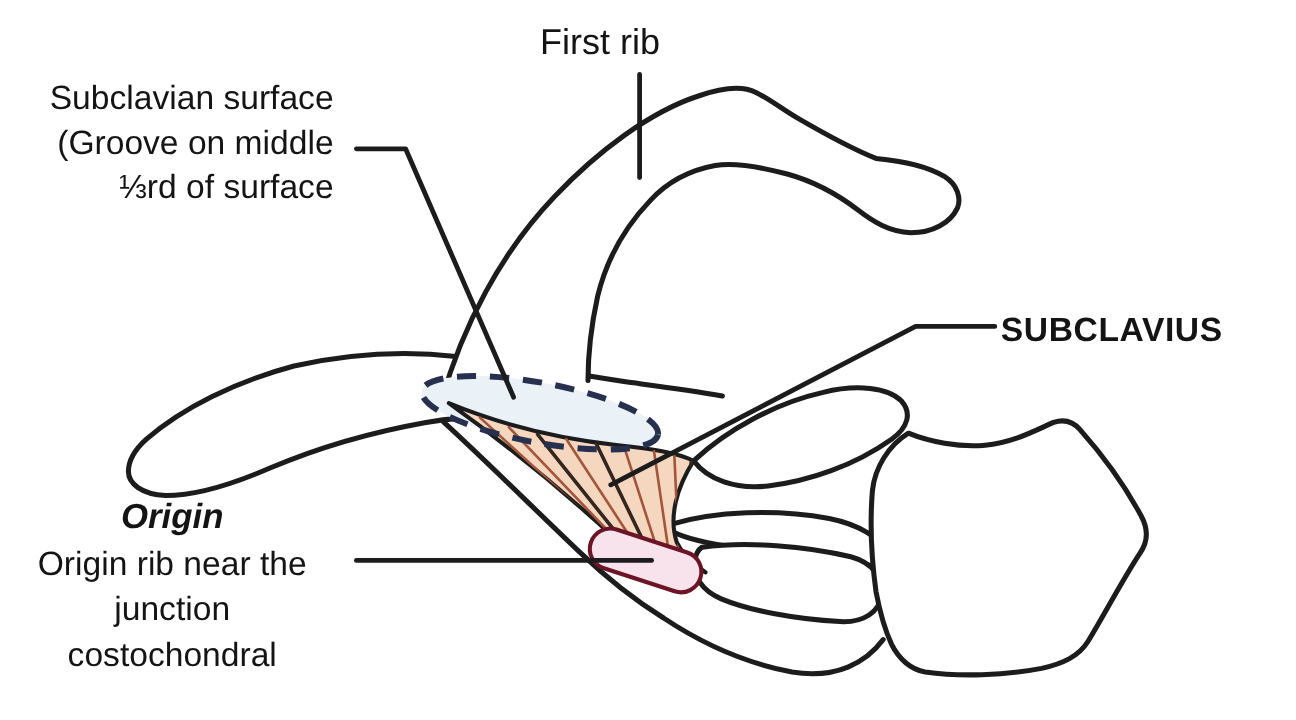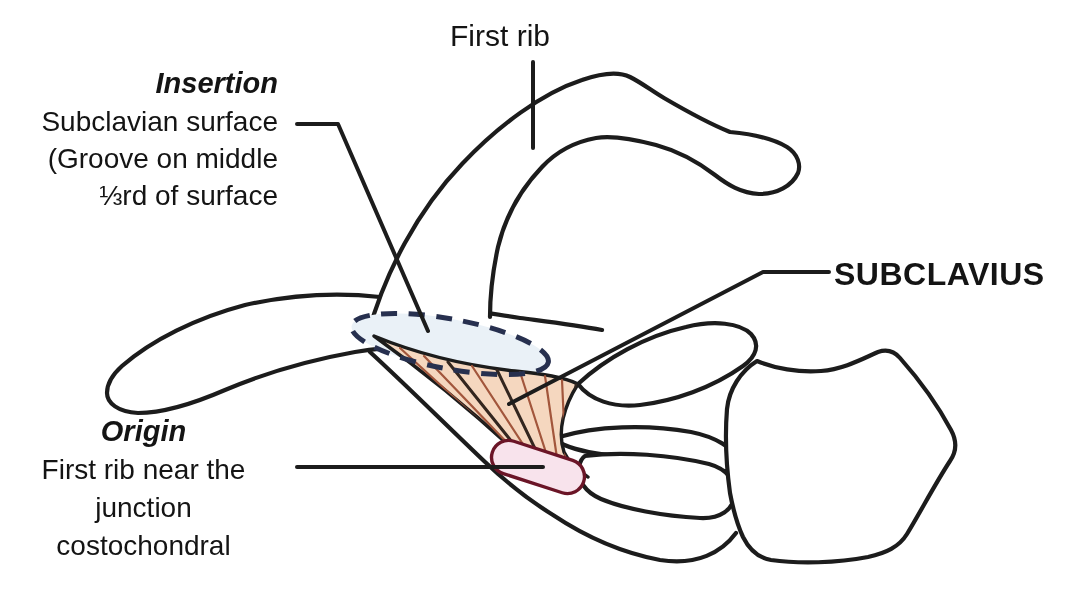--- a/index.html
+++ b/index.html
@@ -23,21 +23,21 @@
   .groove{fill:var(--groove-fill);}
   .groove-rim{fill:none;stroke:var(--groove-dash);stroke-width:5;stroke-dasharray:16 11.5;}
   .origin-pad{fill:var(--origin-fill);stroke:var(--origin-stroke);stroke-width:3.4;}
   .leader{fill:none;stroke:var(--outline);stroke-width:4;stroke-linecap:round;stroke-linejoin:round;}
 
   .label{position:absolute;font-size:28px;line-height:37px;white-space:nowrap;}
   .label .heading{font-weight:bold;font-style:italic;font-size:29px;line-height:40px;}
   #label-insertion{left:0;top:63px;width:278px;text-align:right;}
   #label-origin{left:0;top:411px;width:287px;text-align:center;line-height:38px;}
   #label-first-rib{left:450px;top:17px;width:175px;text-align:left;font-size:30px;}
-  #label-subclavius{left:834px;top:256px;font-size:32px;font-weight:bold;letter-spacing:.5px;}
+  #label-subclavius{left:834px;top:256px;font-size:28px;font-weight:bold;letter-spacing:.5px;}
 </style>
 </head>
 <body>
 
 <div id="stage">
 
   <svg id="drawing" width="1080" height="600" viewBox="0 0 1080 600">
     <defs>
       <linearGradient id="grooveGrad" x1="0" y1="0" x2="1" y2="1">
         <stop offset="0" stop-color="#f1f6fa"></stop>
@@ -123,28 +123,27 @@
 
     <path class="leader" d="M 533,62 L 533,148"></path>
     <path class="leader" d="M 297,124 L 338,124 L 428,331"></path>
     <path class="leader" d="M 829,272 L 763,272 L 509,404"></path>
     <path class="leader" d="M 297,467 L 543,467"></path>
   </svg>
 
   <div class="label" id="label-first-rib">First rib</div>
 
   <div class="label" id="label-insertion">
-    <div class="heading">Insertion</div>
     <div>Subclavian surface</div>
     <div>(Groove on middle</div>
     <div>⅓rd of surface</div>
   </div>
 
   <div class="label" id="label-subclavius">SUBCLAVIUS</div>
 
   <div class="label" id="label-origin">
     <div class="heading">Origin</div>
-    <div>First rib near the</div>
+    <div>Origin rib near the</div>
     <div>junction</div>
     <div>costochondral</div>
   </div>
 
 </div>
 
 </body></html>

